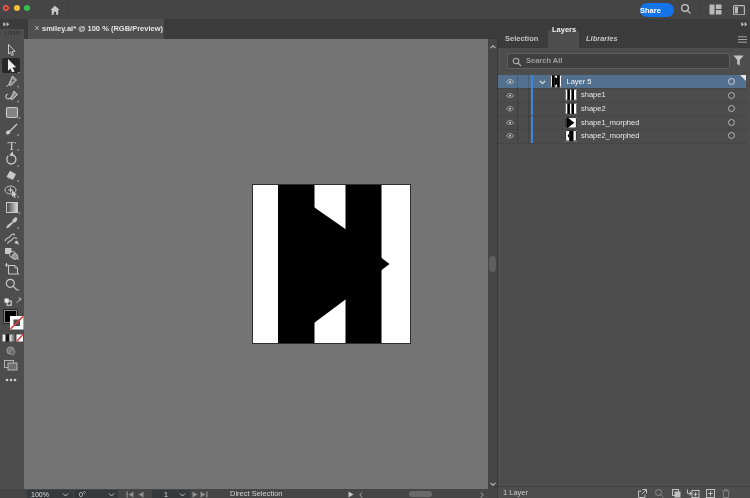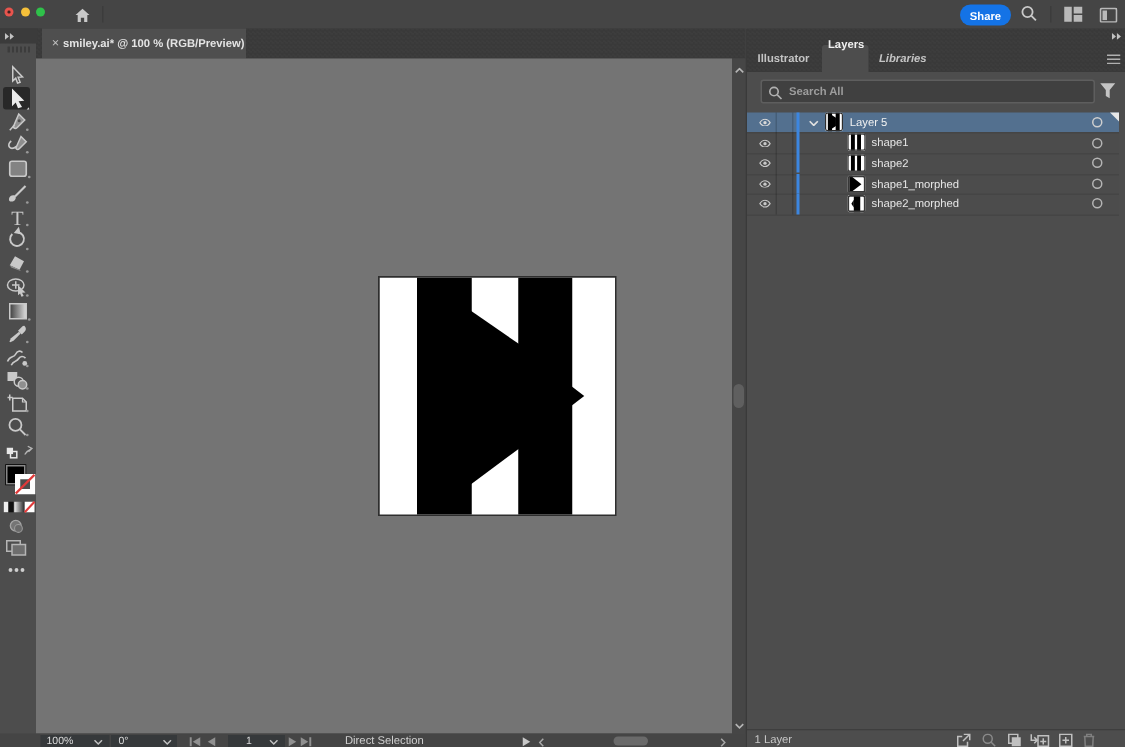--- a/index.html
+++ b/index.html
@@ -19,21 +19,21 @@
   <div class="abs" style="left:2.9px;top:4.6px;width:6.2px;height:6.2px;border-radius:50%;background:#e8544d;"></div>
   <div class="abs" style="left:13.9px;top:4.6px;width:6.2px;height:6.2px;border-radius:50%;background:#f5c03a;"></div>
   <div class="abs" style="left:24.2px;top:4.6px;width:6.2px;height:6.2px;border-radius:50%;background:#2fc14a;"></div>
     <div class="abs" style="left:5.2px;top:6.9px;width:1.8px;height:1.8px;border-radius:50%;background:#40211f;"></div>
 
   <svg class="abs" style="left:49px;top:4.5px;" width="12" height="11" viewBox="0 0 13 13">
     <path d="M6.5 1 L12 6 L10.3 6 L10.3 11.5 L7.8 11.5 L7.8 8 L5.2 8 L5.2 11.5 L2.7 11.5 L2.7 6 L1 6 Z" fill="#c9c9c9"></path>
   </svg>
   <div class="abs" style="left:68px;top:4px;width:1px;height:11px;background:#3c3c3c;"></div>
 
-  <div class="abs" style="left:640px;top:2.5px;width:34px;height:14.5px;border-radius:7.5px;background:#1473e6;color:#fff;font-size:7.5px;font-weight:bold;text-align:center;line-height:15px;">Share</div>
+  <div class="abs" style="left:640px;top:2.5px;width:34px;height:14.5px;border-radius:7.5px;background:#1473e6;color:#fff;font-size:7.5px;font-weight:bold;line-height:15px;">Share</div>
 
   <svg class="abs" style="left:680px;top:3px;" width="12" height="12" viewBox="0 0 12 12">
     <circle cx="5" cy="5" r="3.4" fill="none" stroke="#c9c9c9" stroke-width="1.2"></circle>
     <line x1="7.6" y1="7.6" x2="10.6" y2="10.6" stroke="#c9c9c9" stroke-width="1.2"></line>
   </svg>
   <div class="abs" style="left:700px;top:4px;width:1px;height:11px;background:#3c3c3c;"></div>
 
   <svg class="abs" style="left:709px;top:4px;" width="13" height="11" viewBox="0 0 13 11">
     <rect x="0.5" y="0.5" width="5" height="10" fill="#b9b9b9"></rect>
     <rect x="6.8" y="0.5" width="5.7" height="4.5" fill="#b9b9b9"></rect>
@@ -220,21 +220,21 @@
     </svg>
   <div class="abs" style="left:488px;top:489.4px;width:9px;height:8.6px;background:#4a4a4a;"></div>
 
   <div class="abs" style="left:497px;top:19px;width:253px;height:479px;background:#4d4d4d;border-left:1px solid #3a3a3a;"></div>
   <div class="abs checker" style="left:498px;top:19px;width:252px;height:29px;"></div>
   <svg class="abs" style="left:741px;top:22px;" width="7" height="4.5" viewBox="0 0 7 4.5">
       <path d="M0.3 0 L3 2.25 L0.3 4.5 Z M3.6 0 L6.3 2.25 L3.6 4.5 Z" fill="#c2c2c2"></path>
     </svg>
 
   <div class="abs" style="left:548px;top:29.5px;width:31px;height:18.5px;background:#4d4d4d;border-radius:2px 2px 0 0;"></div>
-  <div class="abs" style="left:505px;top:29.5px;height:18px;line-height:18px;color:#c4c4c4;font-size:7.5px;font-weight:bold;">Illustrator</div>
+  <div class="abs" style="left:505px;top:29.5px;height:18px;line-height:18px;color:#c4c4c4;font-size:7.5px;font-weight:bold;">Selection</div>
   <div class="abs" style="left:552px;top:21px;height:18px;line-height:18px;color:#f0f0f0;font-size:7.5px;font-weight:bold;">Layers</div>
   <div class="abs" style="left:586px;top:29.5px;height:18px;line-height:18px;color:#c4c4c4;font-size:7.5px;font-weight:bold;font-style:italic;">Libraries</div>
   <svg class="abs" style="left:738px;top:35.5px;" width="9" height="7" viewBox="0 0 9 7">
     <g stroke="#b0b0b0" stroke-width="0.9">
       <line x1="0" y1="0.8" x2="9" y2="0.8"></line>
         <line x1="0" y1="3.5" x2="9" y2="3.5"></line>
         <line x1="0" y1="6.2" x2="9" y2="6.2"></line>
     </g>
   </svg>
 

